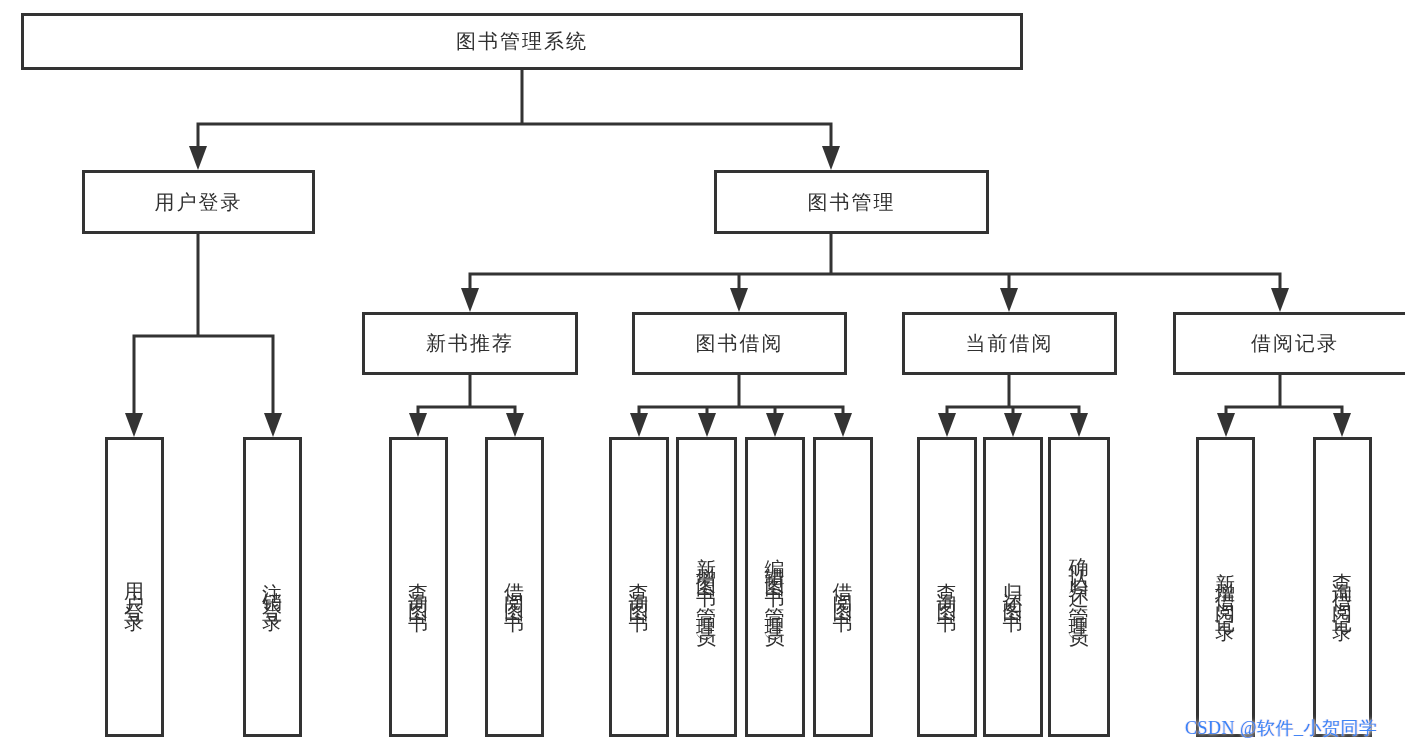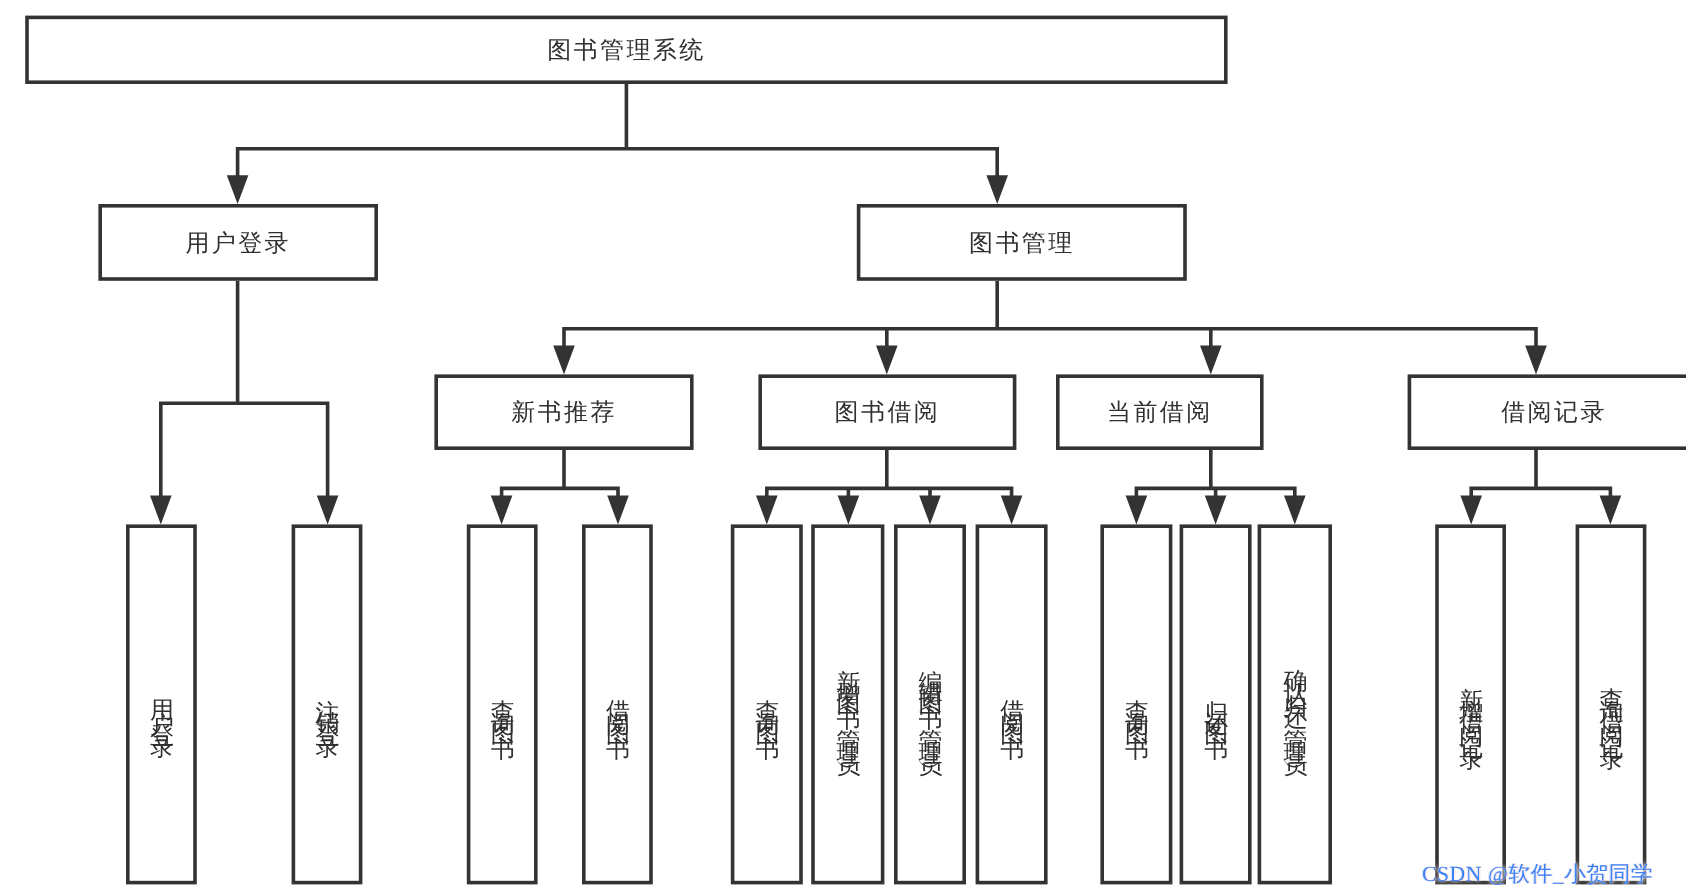--- a/index.html
+++ b/index.html
@@ -88,21 +88,21 @@
              M1217 413 H1235 L1226 437 Z  M1333 413 H1351 L1342 437 Z"></path>
   </svg>
 
   <div class="node h" style="left:21px;top:13px;width:1002px;height:57px">图书管理系统</div>
 
   <div class="node h" style="left:82px;top:170px;width:233px;height:64px">用户登录</div>
   <div class="node h" style="left:714px;top:170px;width:275px;height:64px">图书管理</div>
 
   <div class="node h" style="left:362px;top:312px;width:216px;height:63px">新书推荐</div>
   <div class="node h" style="left:632px;top:312px;width:215px;height:63px">图书借阅</div>
-  <div class="node h" style="left:880px;top:312px;width:173px;height:63px">当前借阅</div>
+  <div class="node h" style="left:902px;top:312px;width:215px;height:63px">当前借阅</div>
   <div class="node h" style="left:1173px;top:312px;width:244px;height:63px">借阅记录</div>
 
   <div class="node v" style="left:105px">
     <span class="vtext">用户登录</span>
   </div>
   <div class="node v" style="left:243px">
     <span class="vtext">注销登录</span>
   </div>
 
   <div class="node v" style="left:389px">

